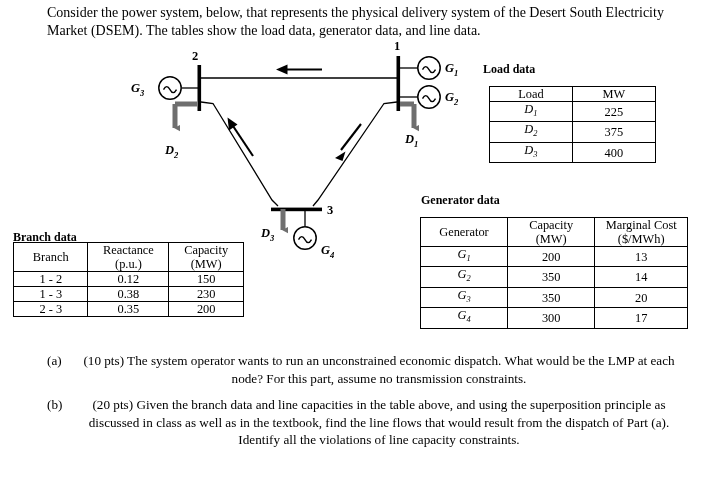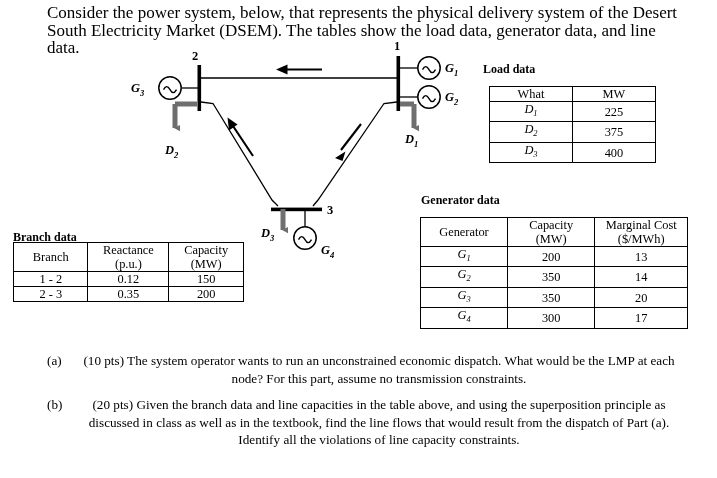--- a/index.html
+++ b/index.html
@@ -15,21 +15,21 @@
     position: relative;
     overflow: hidden;
   }
 
   
   .intro {
     position: absolute;
     left: 47px;
     top: 4px;
     width: 640px;
-    font-size: 17px;
+    font-size: 14px;
     line-height: 17.5px;
     text-align: left;
   }
 
   
   .diagram {
     position: absolute;
     left: 0;
     top: 0;
     width: 717px;
@@ -195,21 +195,21 @@
 
   <span class="dlabel" style="left:405px; top:132px;"><span>D</span><sub>1</sub></span>
   <span class="dlabel" style="left:165px; top:143px;"><span>D</span><sub>2</sub></span>
   <span class="dlabel" style="left:261px; top:226px;"><span>D</span><sub>3</sub></span>
 </div>
 
 <div class="caption" style="left:483px; top:62px;">Load data</div>
 <table class="dt" style="left:489px; top:86px; width:167px;">
   <thead>
     <tr>
-      <th style="width:83px;">What</th>
+      <th style="width:83px;">Load</th>
       <th style="width:84px;">MW</th>
     </tr>
   </thead>
   <tbody>
     <tr>
       <td class="it"><span>D</span><sub>1</sub></td>
       <td>225</td>
     </tr>
     <tr>
       <td class="it"><span>D</span><sub>2</sub></td>
@@ -274,20 +274,25 @@
         <div>Capacity</div>
         <div>(MW)</div>
       </th>
     </tr>
   </thead>
   <tbody>
     <tr>
       <td>1 - 2</td>
       <td>0.12</td>
       <td>150</td>
+    </tr>
+    <tr>
+      <td>1 - 3</td>
+      <td>0.38</td>
+      <td>230</td>
     </tr>
     <tr>
       <td>2 - 3</td>
       <td>0.35</td>
       <td>200</td>
     </tr>
   </tbody>
 </table>
 
 <div class="qlist">

